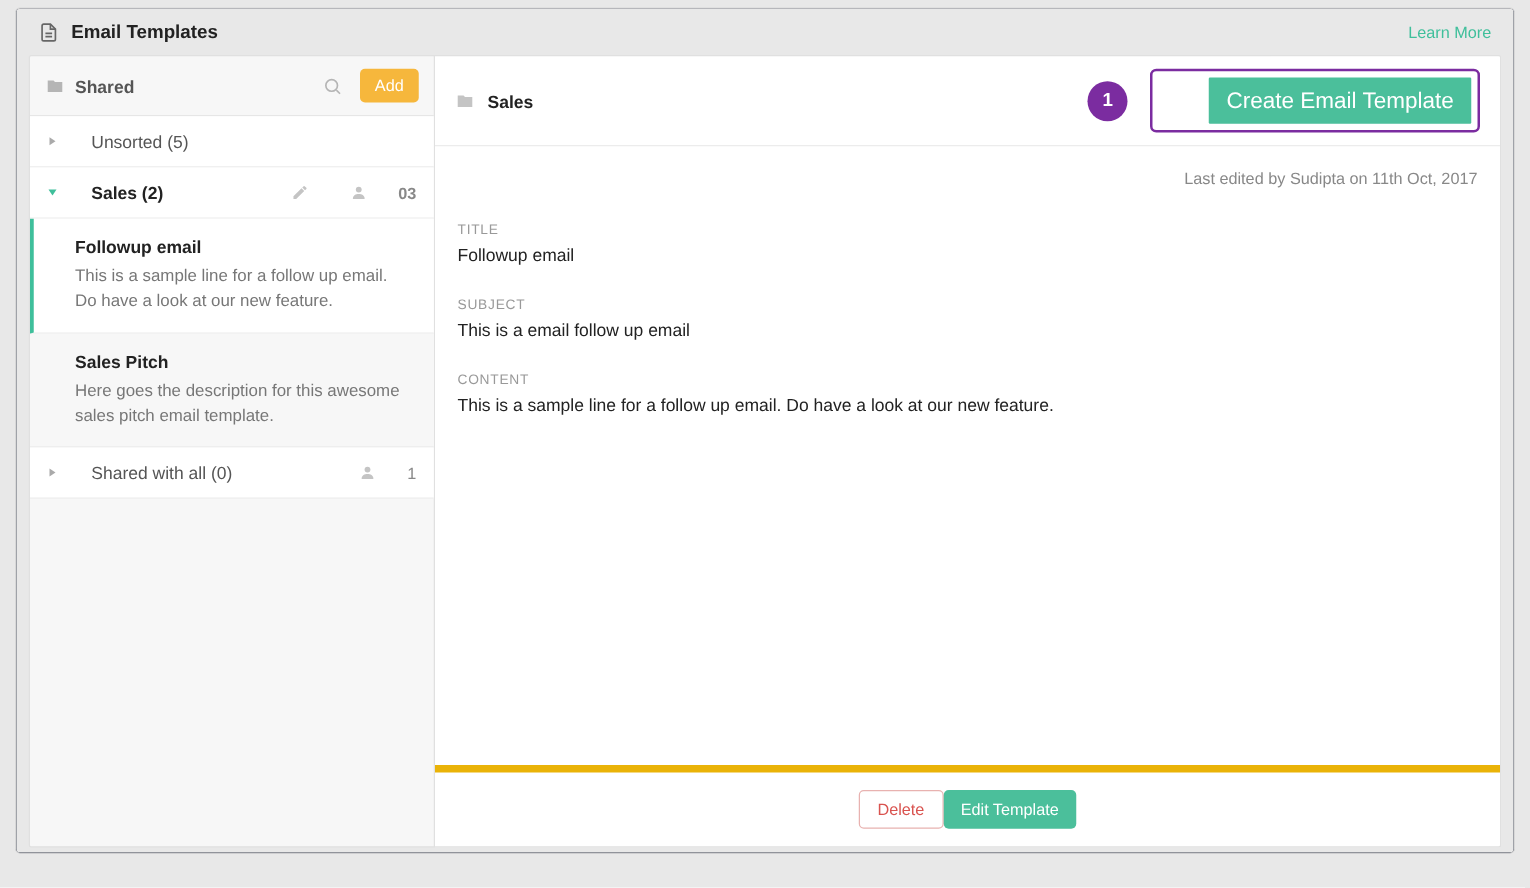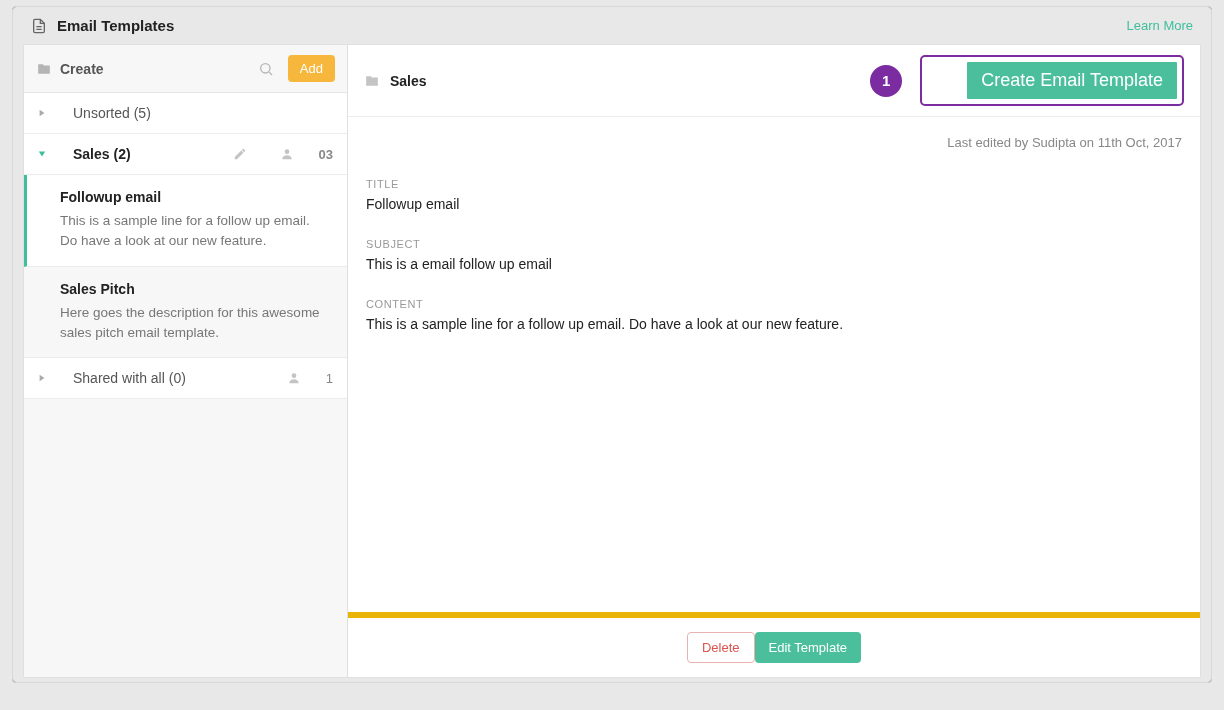--- a/index.html
+++ b/index.html
@@ -252,21 +252,21 @@
 
   <div class="main-area">
 
     <div class="sidebar">
       <div class="sidebar-header">
         <span class="icon-box muted-icon">
           <svg width="16" height="14" viewBox="0 0 24 24" fill="#b5b5b5">
               <path d="M10 4H2v16h20V6H12l-2-2z"></path>
             </svg>
         </span>
-        <span class="sidebar-header-label">Create</span>
+        <span class="sidebar-header-label">Shared</span>
         <span class="icon-box muted-icon" style="cursor:pointer; margin-right:6px;">
           <svg width="16" height="16" viewBox="0 0 24 24" fill="none" stroke="#b5b5b5" stroke-width="2">
               <circle cx="11" cy="11" r="7"></circle>
               <line x1="21" y1="21" x2="16.65" y2="16.65"></line>
             </svg>
         </span>
         <button class="add-btn">Add</button>
       </div>
 
       <div class="folder-row">

